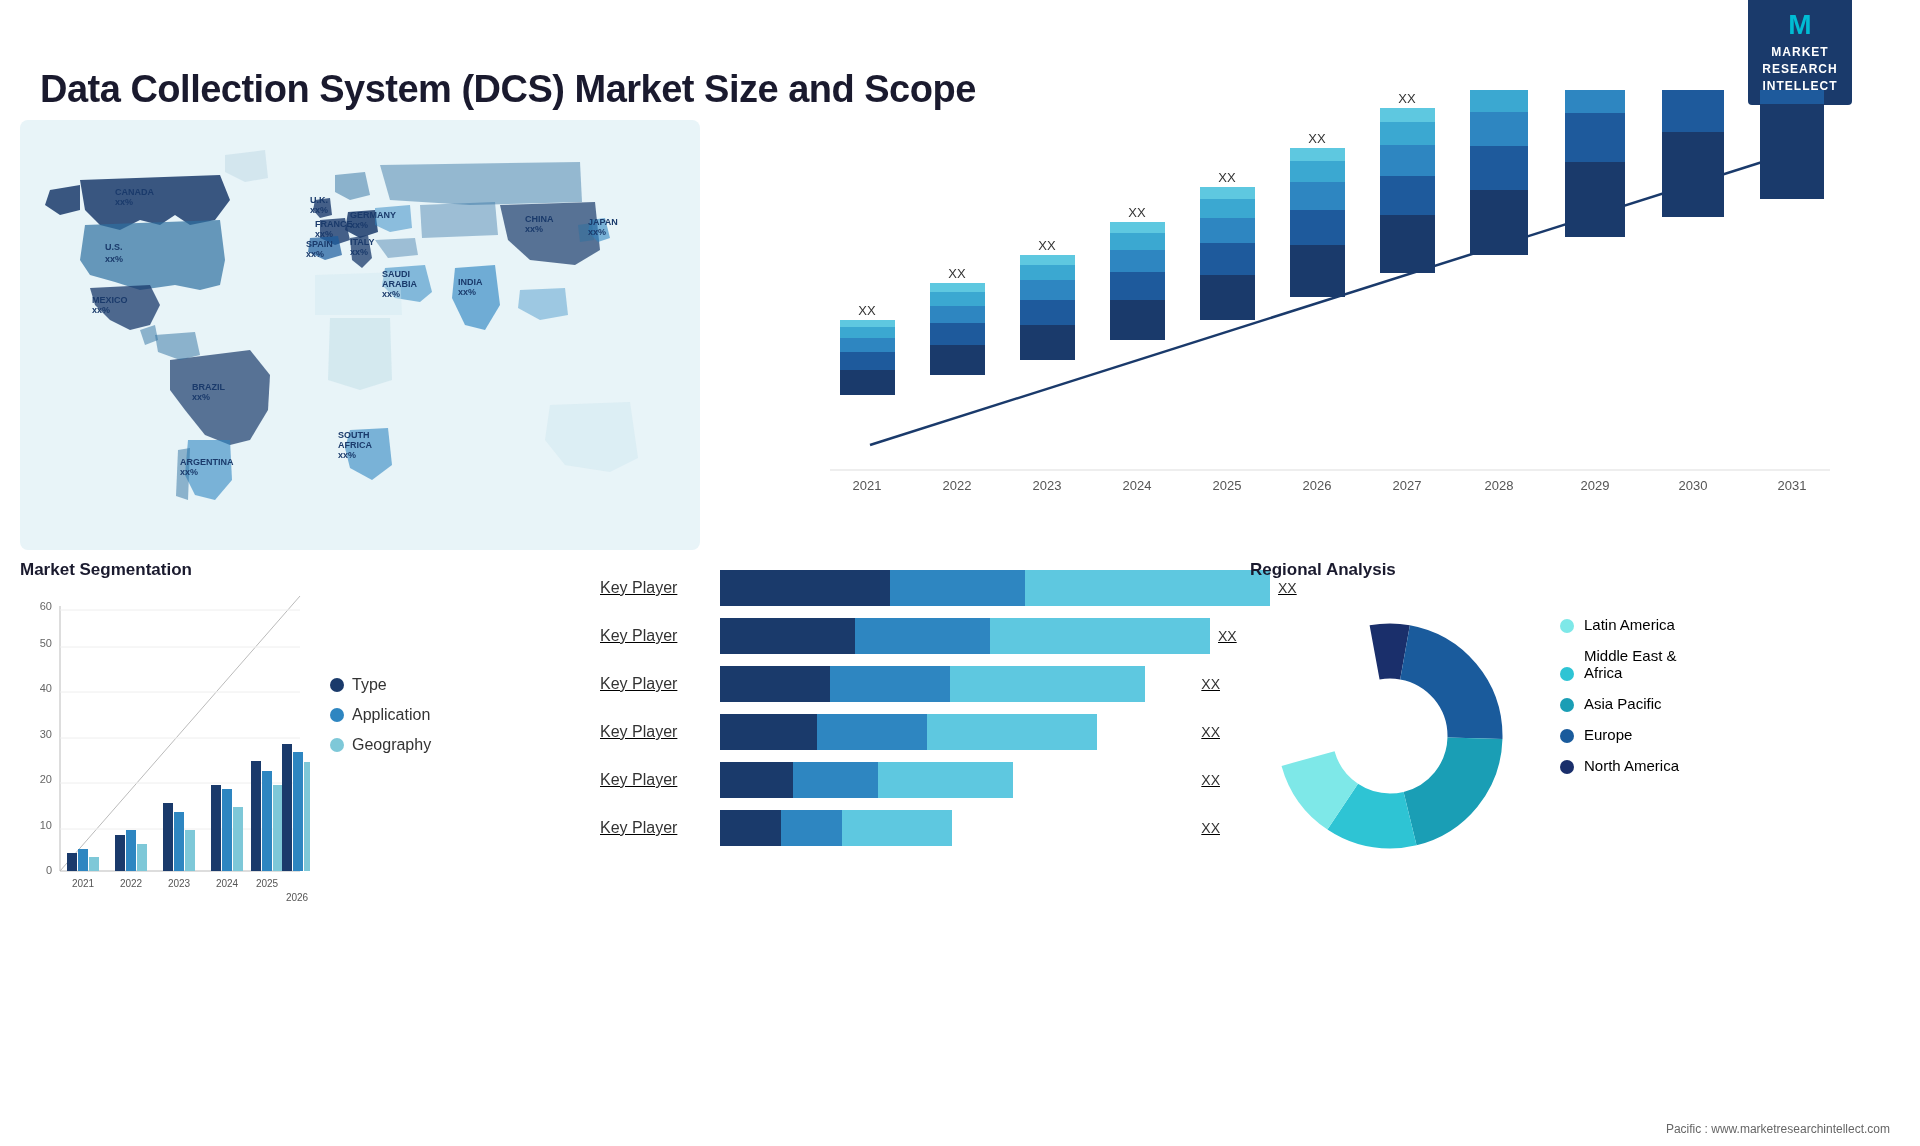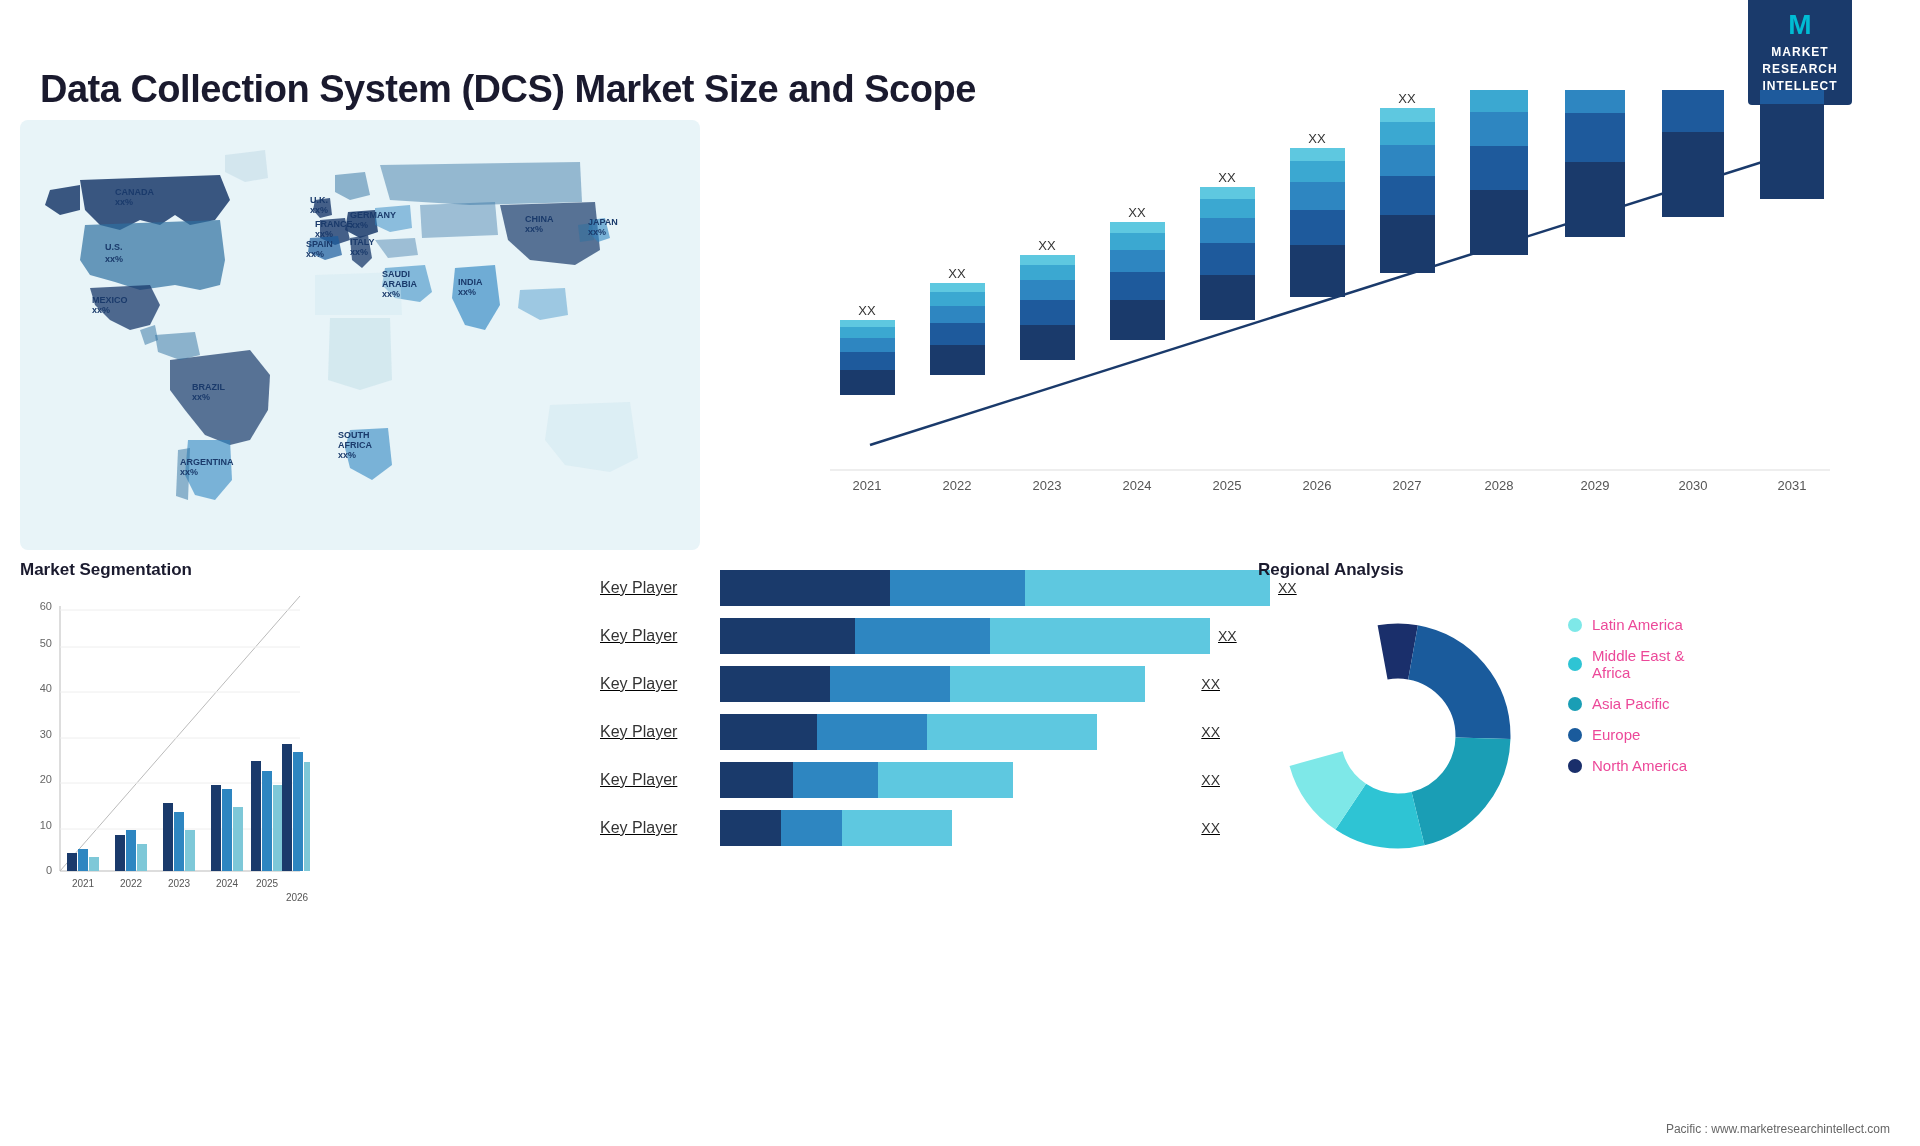--- a/index.html
+++ b/index.html
@@ -84,21 +84,21 @@
     .bottom-mid {
       position: absolute;
       top: 560px;
       left: 600px;
       width: 620px;
       height: 540px;
     }
     .bottom-right {
       position: absolute;
       top: 560px;
-      right: 12px;
+      right: 20px;
       width: 650px;
       height: 540px;
     }
 
     .section-title {
       font-size: 17px;
       font-weight: 700;
       color: #1a1a2e;
       margin-bottom: 16px;
     }
@@ -167,24 +167,24 @@
       width: 280px;
       height: 280px;
       flex-shrink: 0;
     }
     .regional-legend {
       margin-left: 30px;
       margin-top: 20px;
     }
     .regional-legend-item {
       display: flex;
-      align-items: center;
+      align-items: flex-end;
       margin-bottom: 14px;
       font-size: 15px;
-      color: #ec4899;
+      color: #000000;
     }
     .regional-legend-dot {
       width: 14px;
       height: 14px;
       border-radius: 50%;
       margin-right: 10px;
       flex-shrink: 0;
     }
 
     .source-text {
@@ -473,20 +473,34 @@
     </svg>
 
     <svg width="290" height="330" viewBox="0 0 290 330" style="margin-left:-290px;">
 
       <rect x="262" y="148" width="10" height="127" fill="#1a3a6b"></rect>
       <rect x="273" y="156" width="10" height="119" fill="#2e86c1"></rect>
       <rect x="284" y="166" width="10" height="109" fill="#7ec8d8"></rect>
       <text x="277" y="305" text-anchor="middle" font-size="10" fill="#555">2026</text>
     </svg>
 
+    <div class="seg-legend" style="position:relative; margin-left:20px; margin-top:20px;">
+      <div class="legend-item">
+        <div class="legend-dot" style="background:#1a3a6b;"></div>
+        <span>Type</span>
+      </div>
+      <div class="legend-item">
+        <div class="legend-dot" style="background:#2e86c1;"></div>
+        <span>Application</span>
+      </div>
+      <div class="legend-item">
+        <div class="legend-dot" style="background:#7ec8d8;"></div>
+        <span>Geography</span>
+      </div>
+    </div>
   </div>
 </div>
 
 <div class="bottom-mid">
 
   <div class="players-table">
 
     <div class="player-row">
       <div class="player-label">Key Player</div>
       <div class="player-bar-container">

